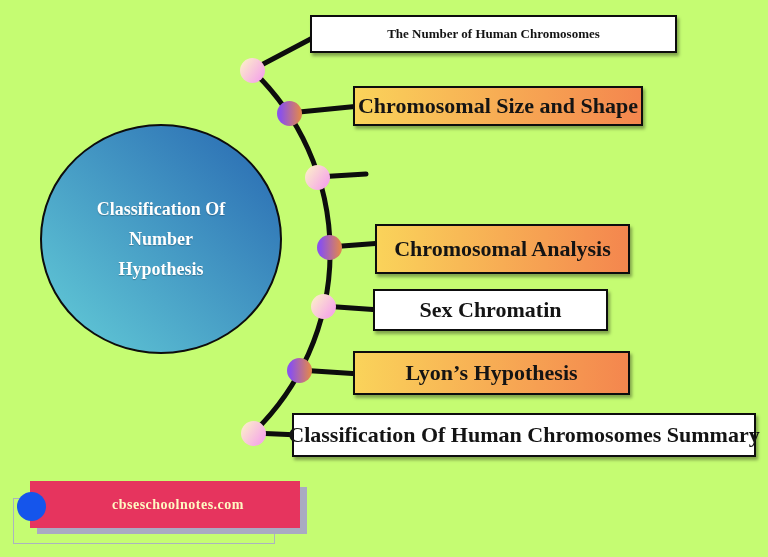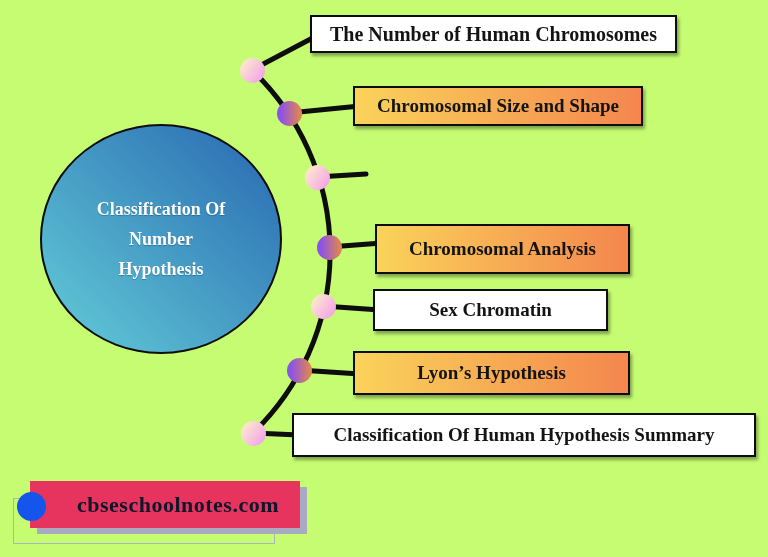--- a/index.html
+++ b/index.html
@@ -48,28 +48,28 @@
   }
   .footer-banner{
     position:absolute;left:30px;top:481px;width:270px;height:47px;
     background:var(--banner,#e6345e);
     box-shadow:7px 6px 0 #a9aac2;
     display:flex;align-items:center;justify-content:center;
     box-sizing:border-box;padding-left:26px;
     z-index:6;
   }
   .footer-banner span{
-    color:#0f172a;font-weight:bold;font-size:22px;letter-spacing:0.5px;
+    color:#fef9c3;font-weight:bold;font-size:14px;letter-spacing:0.5px;
   }
   .footer-dot{
     position:absolute;left:17px;top:492px;width:29px;height:29px;border-radius:50%;
     background:var(--dot,#1555eb);z-index:7;
   }
-  .fs20{font-size:20px;text-align:right;}
-  .fs19{font-size:19px;align-items:center;}
+  .fs20{font-size:13px;text-align:right;}
+  .fs19{font-size:22px;align-items:center;}
 </style>
 </head>
 <body>
 
 <div class="stage" style="--bg: #c5fc72; --orange1: #fad35a; --orange2: #f4864e; --banner: #e6345e; --dot: #1555eb;">
 
   <svg class="links" width="768" height="557" viewBox="0 0 768 557">
     <path d="M 252 70 A 251 251 0 0 1 253 433" fill="none" stroke="#0d0d0d" stroke-width="5" stroke-linecap="round"></path>
     <line x1="252" y1="70" x2="322" y2="33" stroke="#0d0d0d" stroke-width="5" stroke-linecap="round"></line>
     <line x1="289" y1="113" x2="360" y2="106" stroke="#0d0d0d" stroke-width="5" stroke-linecap="round"></line>
@@ -101,21 +101,21 @@
 
   <div class="topic white fs19" style="left:373px;top:289px;width:235px;height:42px;">
     <span>Sex Chromatin</span>
   </div>
 
   <div class="topic orange fs19" style="left:353px;top:351px;width:277px;height:44px;">
     <span>Lyon’s Hypothesis</span>
   </div>
 
   <div class="topic white fs19" style="left:292px;top:413px;width:464px;height:44px;">
-    <span>Classification Of Human Hypothesis Summary</span>
+    <span>Classification Of Human Chromosomes Summary</span>
   </div>
 
   <div class="node pink" style="left:240px;top:58px;"></div>
   <div class="node purple" style="left:277px;top:101px;"></div>
   <div class="node pink" style="left:305px;top:165px;"></div>
   <div class="node purple" style="left:317px;top:235px;"></div>
   <div class="node pink" style="left:311px;top:294px;"></div>
   <div class="node purple" style="left:287px;top:358px;"></div>
   <div class="node pink" style="left:241px;top:421px;"></div>
 

